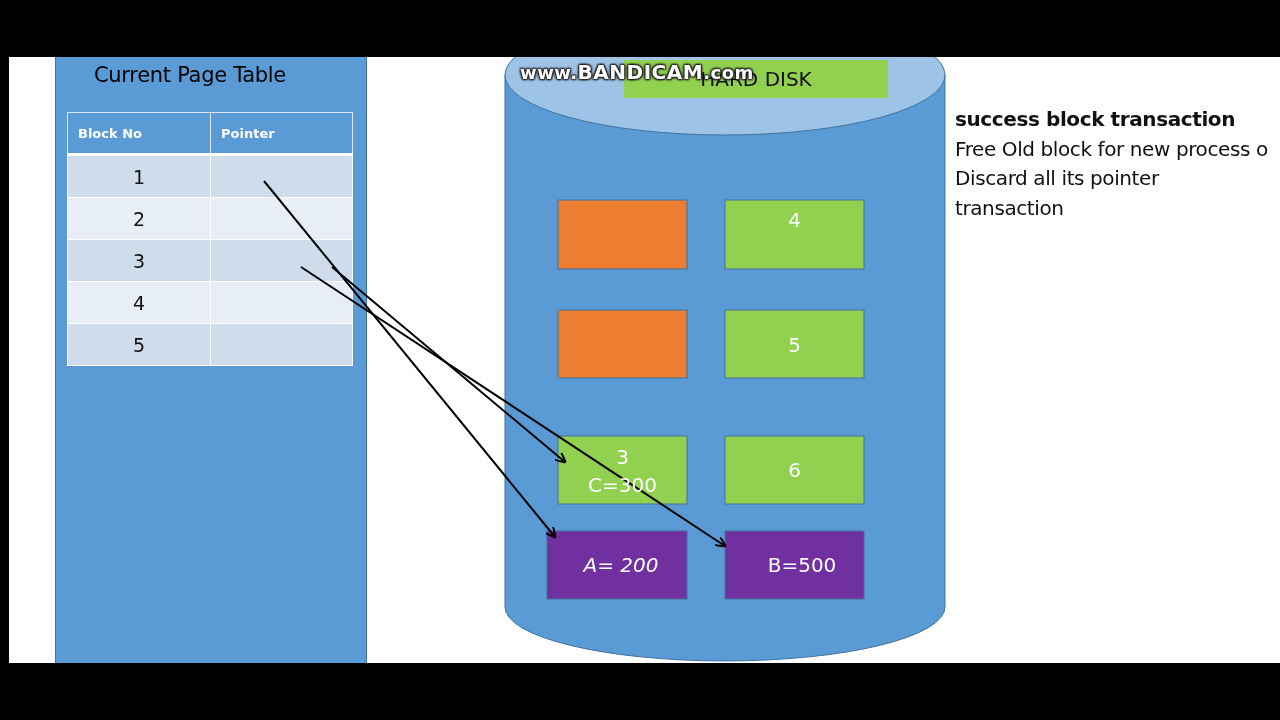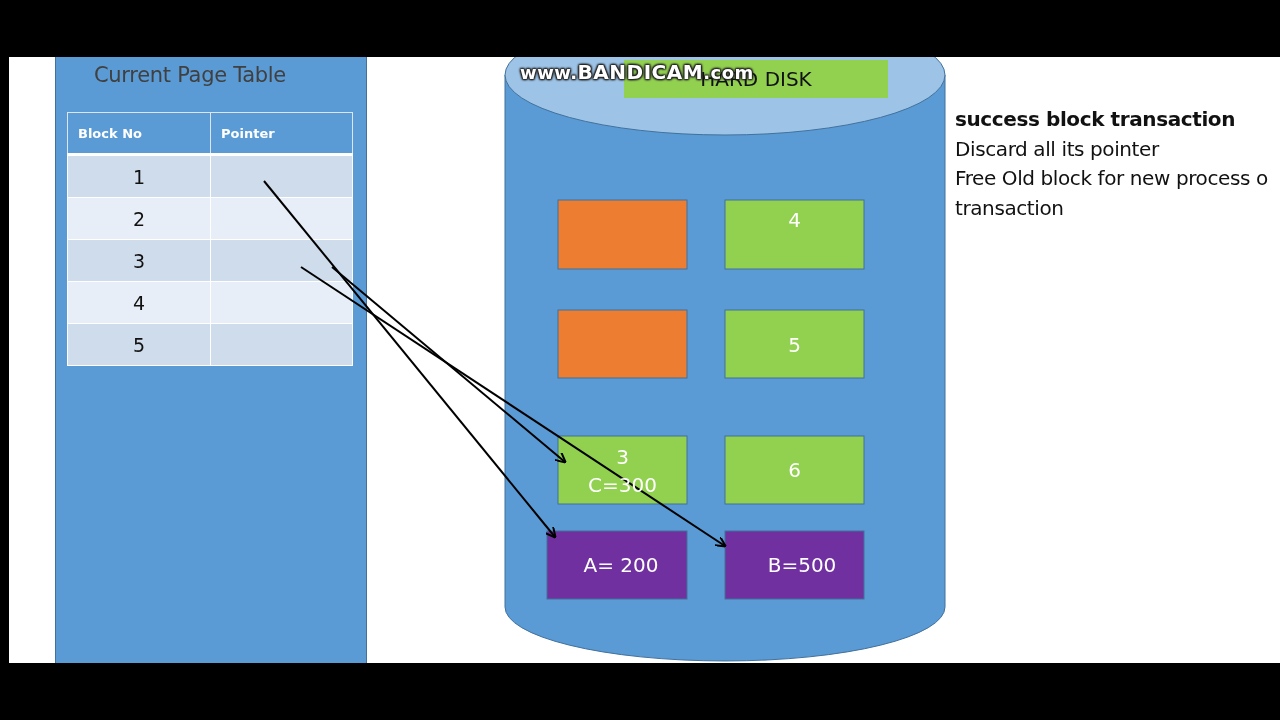--- a/index.html
+++ b/index.html
@@ -10,21 +10,21 @@
     }
     #slide {
       position: absolute; left: 9px; top: 57px; width: 1271px; height: 606px;
       background: #ffffff; overflow: hidden;
     }
     #left-panel {
       position: absolute; left: 46px; top: -2px; width: 310px; height: 612px;
       background: #5b9bd5; border-left: 1px solid #41719c; border-right: 1px solid #41719c;
     }
     #panel-title {
-      position: absolute; left: 38px; top: 8px; font-size: 21px; color: #404040;
+      position: absolute; left: 38px; top: 8px; font-size: 21px; color: #000000;
       font-family: "DejaVu Sans", sans-serif; font-weight: normal; letter-spacing: -0.3px;
     }
     #page-table {
       position: absolute; left: 11px; top: 57px; width: 286px;
       border-collapse: collapse; font-family: "DejaVu Sans", sans-serif;
     }
     #page-table th {
       background: #5b9bd5; color: #fff; font-weight: bold; font-size: 13px;
       text-align: left; padding: 0 10px; height: 40px;
       border: 1px solid #dbe6f2; border-bottom: 3px solid #ffffff;
@@ -129,22 +129,22 @@
     <span>www.</span><span class="big">BANDICAM</span><span>.com</span>
   </div>
 
   <div class="block-label" style="left:716px; top:151px; width:139px;">4</div>
   <div class="block-label" style="left:716px; top:276px; width:139px;">5</div>
   <div class="block-label" style="left:549px; top:386px; width:129px; line-height:28px;">
     <div>3</div>
     <div>C=300</div>
   </div>
   <div class="block-label" style="left:716px; top:401px; width:139px;">6</div>
-  <div class="block-label" style="left:538px; top:496px; width:148px;">A= 200</div>
+  <div class="block-label" style="left:538px; top:496px; width:148px;font-style:italic;">A= 200</div>
   <div class="block-label" style="left:716px; top:496px; width:154px;">B=500</div>
 
   <div id="notes">
     <div class="heading">success block transaction</div>
+    <div>Free Old block for new process o</div>
     <div>Discard all its pointer</div>
-    <div>Free Old block for new process o</div>
     <div>transaction</div>
   </div>
 </div>
 
 </body></html>

